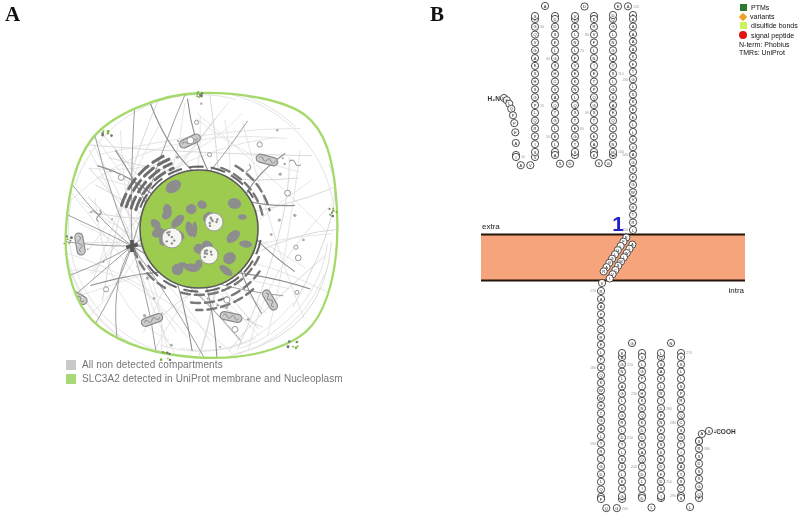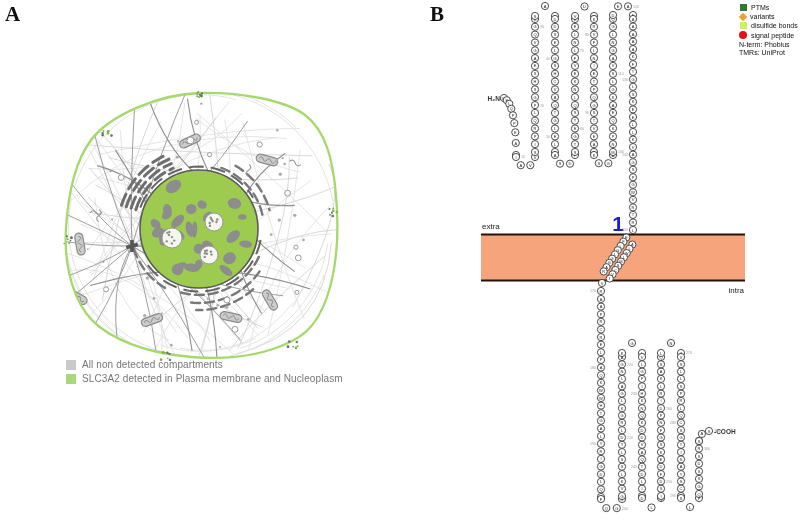--- a/index.html
+++ b/index.html
@@ -333,21 +333,21 @@
         <circle cx="108.23954473529011" cy="131.3397690653801" r="1.365713059878908" fill="#7ab23f"></circle>
       </g>
     </svg>
   <div id="legendA">
       <div class="row">
         <span class="sw" style="background: rgb(201, 201, 201);"></span>
         <span class="lab">All non detected compartments</span>
       </div>
       <div class="row">
         <span class="sw" style="background: rgb(168, 216, 120);"></span>
-        <span class="lab">SLC3A2 detected in Plasma membrane and Nucleoplasm</span>
+        <span class="lab">SLC3A2 detected in UniProt membrane and Nucleoplasm</span>
       </div>
     </div>
 
   <svg id="svgB" width="392" height="523" viewBox="420 0 392 523">
     <g id="membraneG">
       <rect id="memRect" x="481" y="235" width="264" height="45" fill="#f5a47c"></rect>
       <line id="memTop" x1="481" y1="234.5" x2="745" y2="234.5" stroke-width="2" stroke="#241308"></line>
       <line id="memBot" x1="481" y1="280.5" x2="745" y2="280.5" stroke-width="2" stroke="#241308"></line>
     </g>
     <text x="482" y="229" font-size="8" fill="#222">extra</text>

